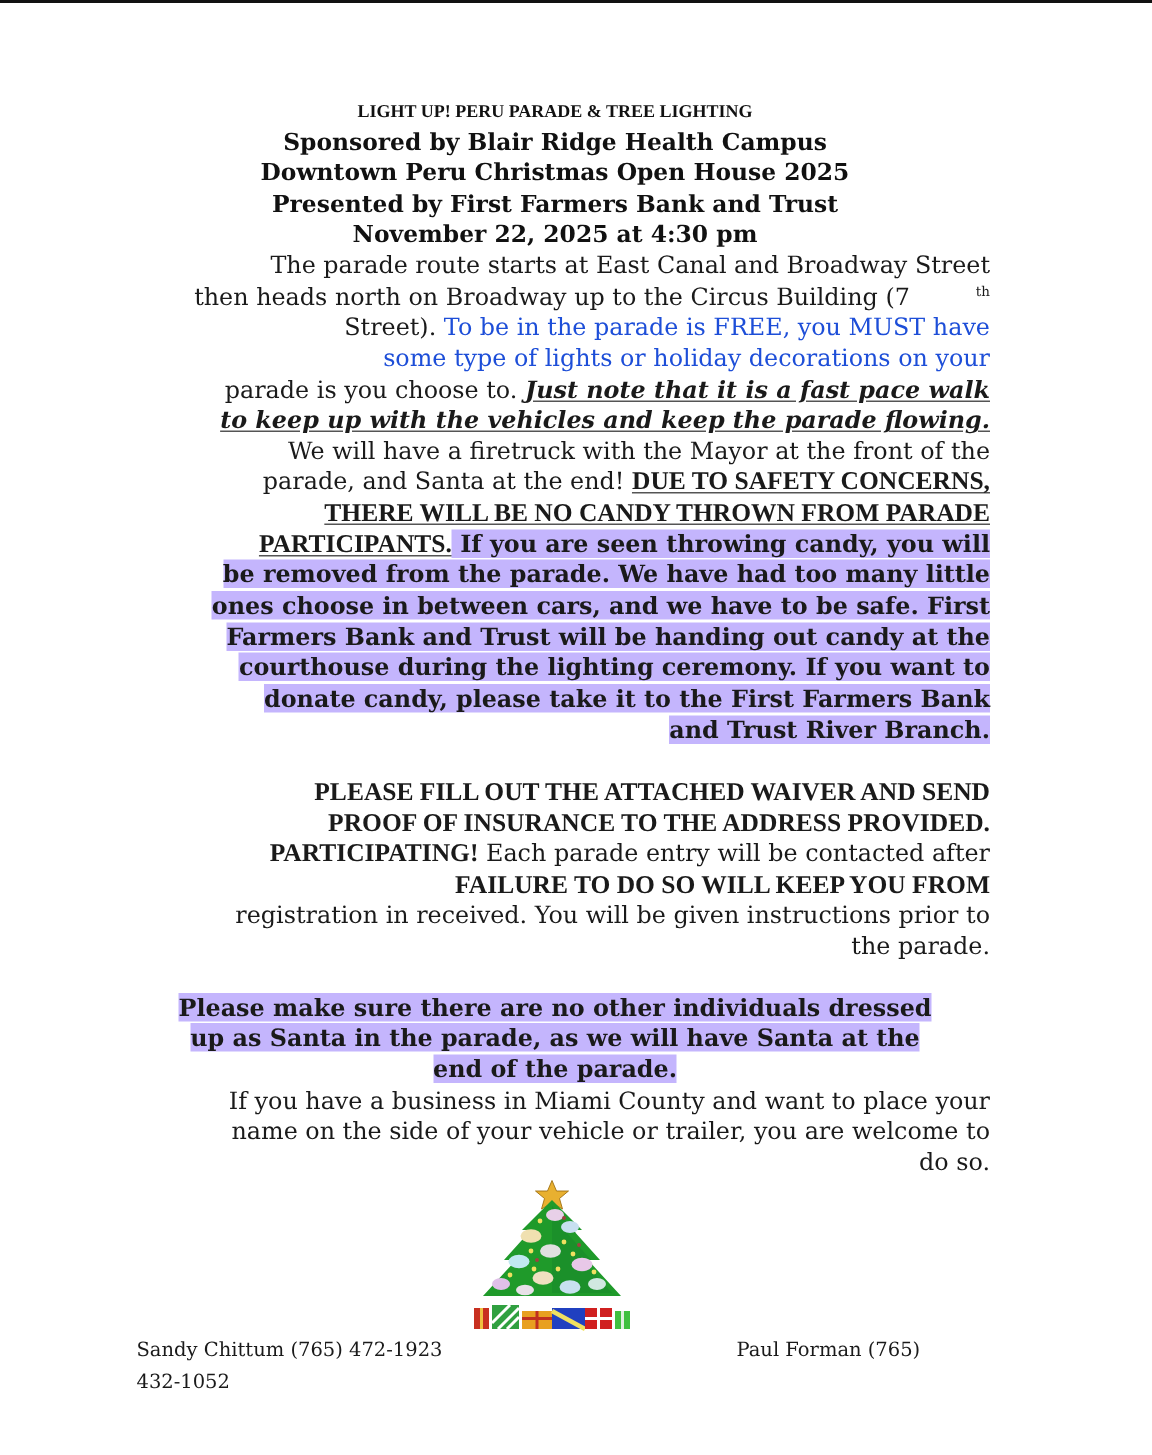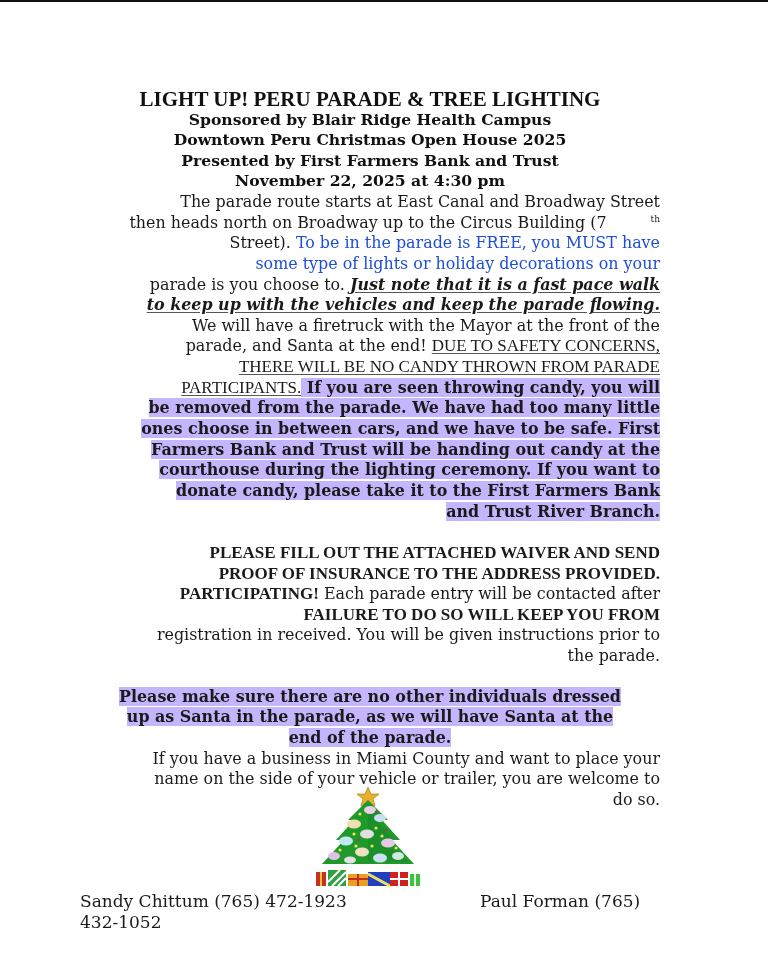--- a/index.html
+++ b/index.html
@@ -3,33 +3,33 @@
   <meta charset="utf-8">
   <style>
     html, body { margin: 0; padding: 0; }
     body {
       width: 768px; height: 970px; background: #ffffff; position: relative; overflow: hidden;
       font-family: "DejaVu Serif", serif; color: #1a1a1a;
     }
     .topbar { position: absolute; left: 0; top: 0; width: 768px; height: 2px; background: #111; }
     .page { position: absolute; left: 80px; top: 64px; width: 580px; }
     .hdr { text-align: center; font-weight: bold; font-size: 15.6px; line-height: 20.6px; color: #111; }
-    .hdr .first { font-family: "Liberation Serif", serif; font-size: 21px; margin-top: 25px; }
+    .hdr .first { font-family: "Liberation Serif", serif; font-size: 12px; }
     .body { font-size: 15.9px; line-height: 20.65px; white-space: nowrap; text-align: right; }
     .line { display: block; height: 20.65px; }
     .red { color: #1d4ed8; font-weight: normal; }
     .bi-u { font-weight: bold; font-style: italic; text-decoration: underline; text-decoration-color: #555; text-underline-offset: 2px; }
-    .caps-u { font-family: "Liberation Serif", serif; font-weight: normal; font-size: 17px; text-decoration: underline; text-decoration-color: #555; text-underline-offset: 2px; margin-top: 24px; }
+    .caps-u { font-family: "Liberation Serif", serif; font-weight: bold; font-size: 17px; text-decoration: underline; text-decoration-color: #555; text-underline-offset: 2px; margin-top: 24px; }
     .caps { font-family: "Liberation Serif", serif; font-weight: bold; font-size: 17px; }
     .hl { background: #c4b5fd; font-weight: bold; }
     sup { font-size: 9px; vertical-align: 6px; line-height: 0; margin-left: 44px; }
     .gap { height: 20.65px; }
     .center { text-align: center; margin-top: 20px; }
     .tree { position: absolute; left: 310px; top: 786px; width: 116px; height: 104px; }
-    .contacts { position: absolute; left: 80px; top: 891px; width: 580px; font-size: 17px; line-height: 20.65px; }
+    .contacts { position: absolute; left: 91px; top: 891px; width: 580px; font-size: 13px; line-height: 20.65px; }
     .contacts .right { position: absolute; left: 400px; top: 0; }
   </style>
 </head>
 <body>
 
 <div class="topbar"></div>
 
 <div class="page">
   <div class="hdr">
     <div class="first">LIGHT UP! PERU PARADE &amp; TREE LIGHTING</div>

